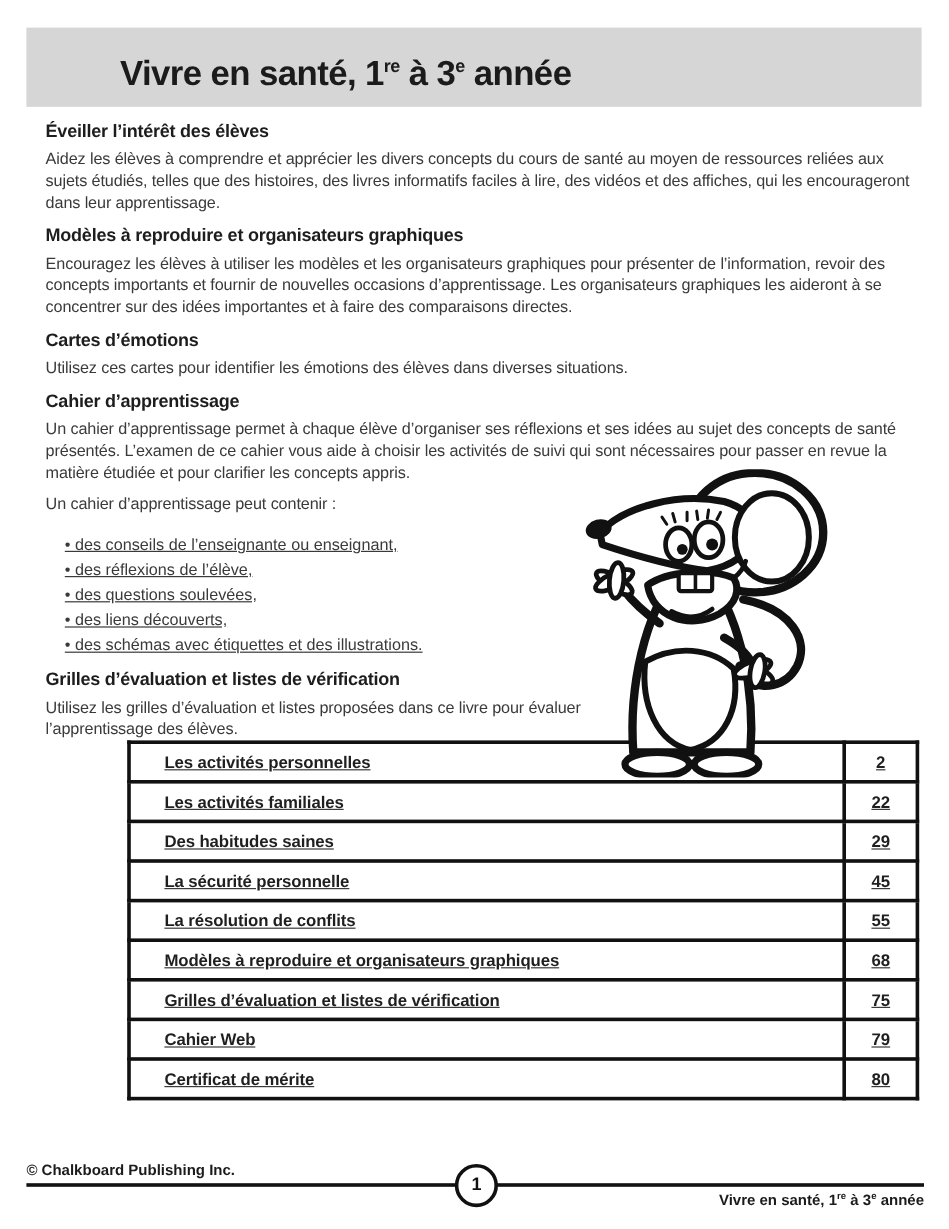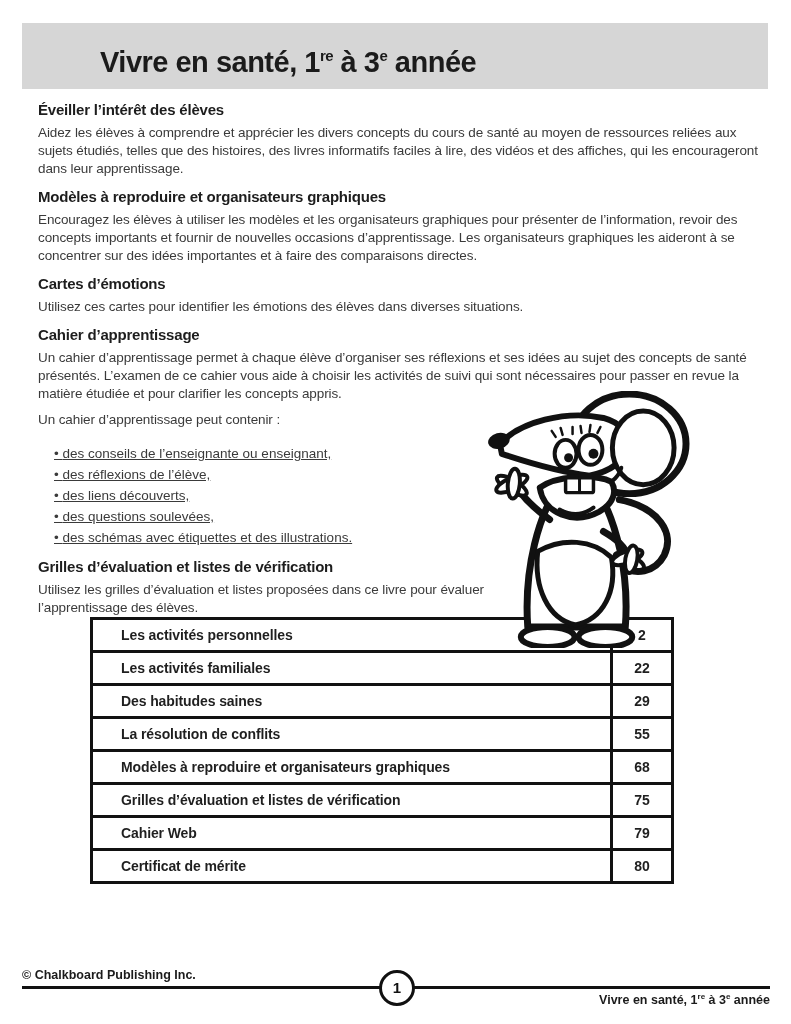--- a/index.html
+++ b/index.html
@@ -29,21 +29,21 @@
   .content > h2:first-child { margin-top:0; }
   .content p { margin:0 0 8px; line-height:18px; letter-spacing:-0.1px; }
   .content ul { list-style:none; margin:14px 0 8px; padding:0 0 0 16px;text-decoration:underline; }
   .content li { line-height:21px; }
   .content li::before { content:"• "; }
   p.narrow { width:505px; margin-bottom:0; }
   .toc-title {
     width:584px; margin:2px 0 2px 50px; text-align:center;
     font-size:17px; font-weight:bold; color:#1d1d1d; line-height:22px;
   }
-  table.toc { margin-left:52px; width:584px; border-collapse:collapse; }
+  table.toc { margin-left:68px; width:660px; border-collapse:collapse;text-decoration:underline; }
   table.toc td { border:3px solid #111; }
   td.toc-label {
     height:26px; padding:2px 8px 2px 28px;
     font-weight:bold; font-size:14px; color:#1f1f1f; letter-spacing:-0.1px;
   }
   td.toc-page {
     width:56px; text-align:center;
     font-weight:bold; font-size:14px; color:#1f1f1f;
   }
   .mouse { position:absolute; left:478px; top:391px; width:214px; height:257px; z-index:2; }
@@ -80,41 +80,45 @@
 
   <h2>Cartes d’émotions</h2>
   <p>Utilisez ces cartes pour identifier les émotions des élèves dans diverses situations.</p>
 
   <h2>Cahier d’apprentissage</h2>
   <p>Un cahier d’apprentissage permet à chaque élève d’organiser ses réflexions et ses idées au sujet des concepts de santé présentés. L’examen de ce cahier vous aide à choisir les activités de suivi qui sont nécessaires pour passer en revue la matière étudiée et pour clarifier les concepts appris.</p>
   <p>Un cahier d’apprentissage peut contenir :</p>
   <ul>
     <li>des conseils de l’enseignante ou enseignant,</li>
     <li>des réflexions de l’élève,</li>
+    <li>des questions soulevées,</li>
     <li>des liens découverts,</li>
-    <li>des questions soulevées,</li>
     <li>des schémas avec étiquettes et des illustrations.</li>
   </ul>
 
   <h2>Grilles d’évaluation et listes de vérification</h2>
   <p class="narrow">Utilisez les grilles d’évaluation et listes proposées dans ce livre pour évaluer l’apprentissage des élèves.</p>
 
   <table class="toc">
     <tbody>
       <tr>
         <td class="toc-label">Les activités personnelles</td>
         <td class="toc-page">2</td>
       </tr>
       <tr>
         <td class="toc-label">Les activités familiales</td>
         <td class="toc-page">22</td>
       </tr>
       <tr>
         <td class="toc-label">Des habitudes saines</td>
         <td class="toc-page">29</td>
+      </tr>
+      <tr>
+        <td class="toc-label">La sécurité personnelle</td>
+        <td class="toc-page">45</td>
       </tr>
       <tr>
         <td class="toc-label">La résolution de conflits</td>
         <td class="toc-page">55</td>
       </tr>
       <tr>
         <td class="toc-label">Modèles à reproduire et organisateurs graphiques</td>
         <td class="toc-page">68</td>
       </tr>
       <tr>

